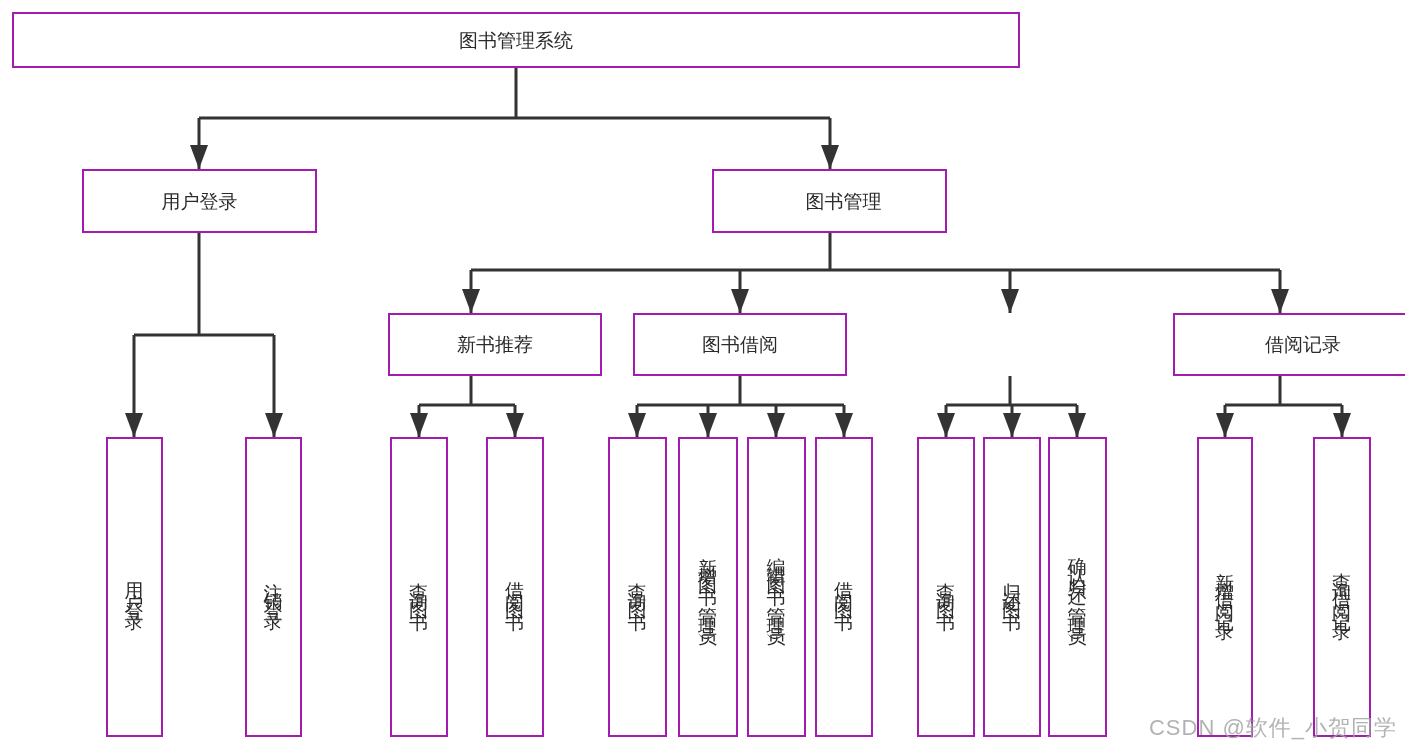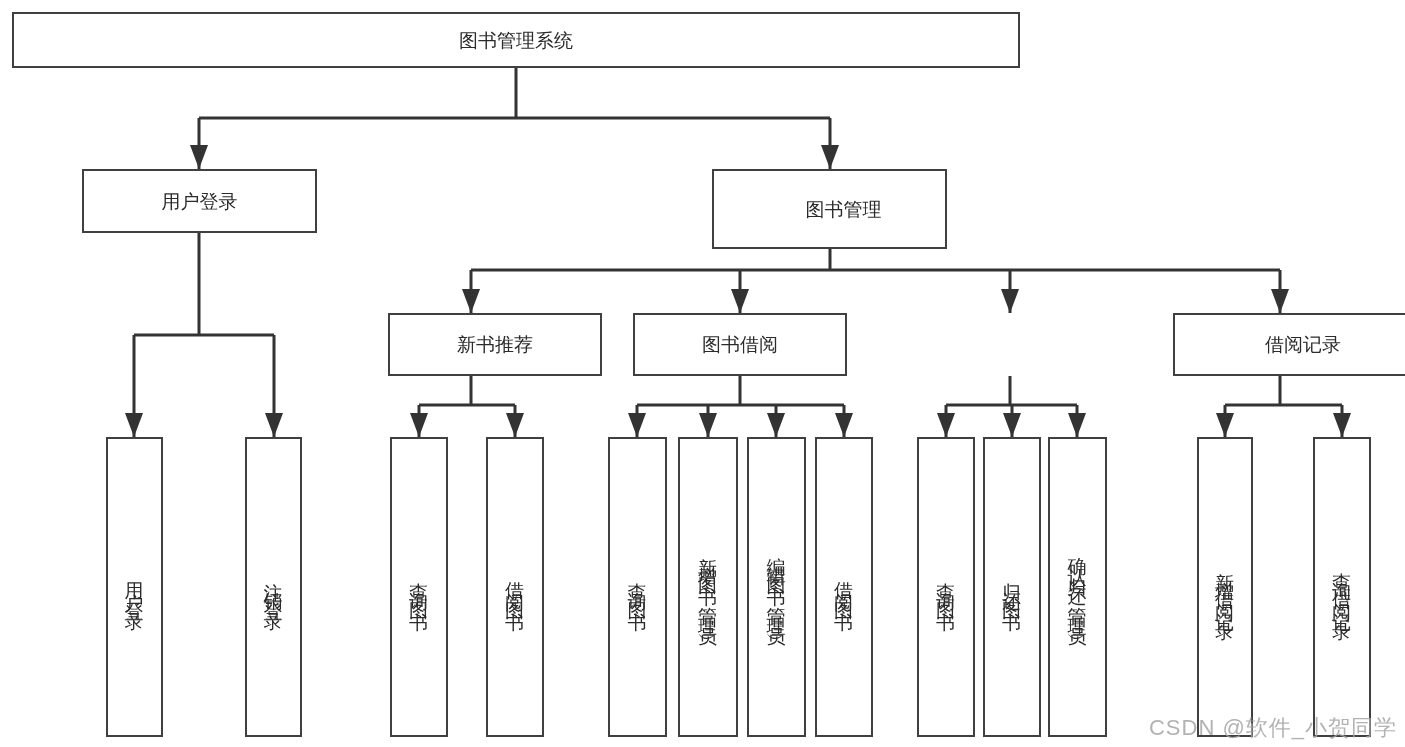--- a/index.html
+++ b/index.html
@@ -2,34 +2,34 @@
 <html lang="zh"><head>
 <meta charset="utf-8">
 <title>图书管理系统</title>
 <style>
   html,body{margin:0;padding:0;background:#ffffff;}
   body{width:1405px;height:747px;overflow:hidden;font-family:"Liberation Sans",sans-serif;}
   .stage{position:relative;width:1405px;height:747px;background:#ffffff;}
   svg.connectors{position:absolute;left:0;top:0;z-index:1;}
   .node{
     position:absolute;z-index:2;box-sizing:border-box;
-    border:2px solid #404040;background:#ffffff;
+    border:2px solid #a21caf;background:#ffffff;
     display:flex;align-items:center;justify-content:center;
     color:#2b2b2b;font-size:19px;line-height:1;
   }
   .node .label{white-space:nowrap;}
   .tall{top:437px;height:300px;}
   .tall .label{
     writing-mode:vertical-rl;text-orientation:mixed;
     letter-spacing:10px;white-space:normal;
   }
   
   #b-root {left:12px;  top:12px;  width:1008px; height:56px;}
   #b-user {left:82px;  top:169px; width:235px;  height:64px;}
-  #b-mgmt {left:712px; top:169px; width:235px;  height:80px;padding-left:28px;}
+  #b-mgmt {left:712px; top:169px; width:235px;  height:64px;padding-left:28px;}
   #b-l3-0 {left:364px; top:313px; width:214px;  height:63px;margin-left:24px;}
   #b-l3-1 {left:633px; top:313px; width:214px;  height:63px;}
   #b-l3-2 {left:902px; top:313px; width:216px;  height:63px;}
   #b-l3-3 {left:1173px;top:313px; width:260px;  height:63px;}
   
   #b-u-0 {left:106px;  width:57px;}
   #b-u-1 {left:245px;  width:57px;}
   #b-n-0 {left:390px;  width:58px;}
   #b-n-1 {left:486px;  width:58px;}
   #b-b-0 {left:608px;  width:59px;}

